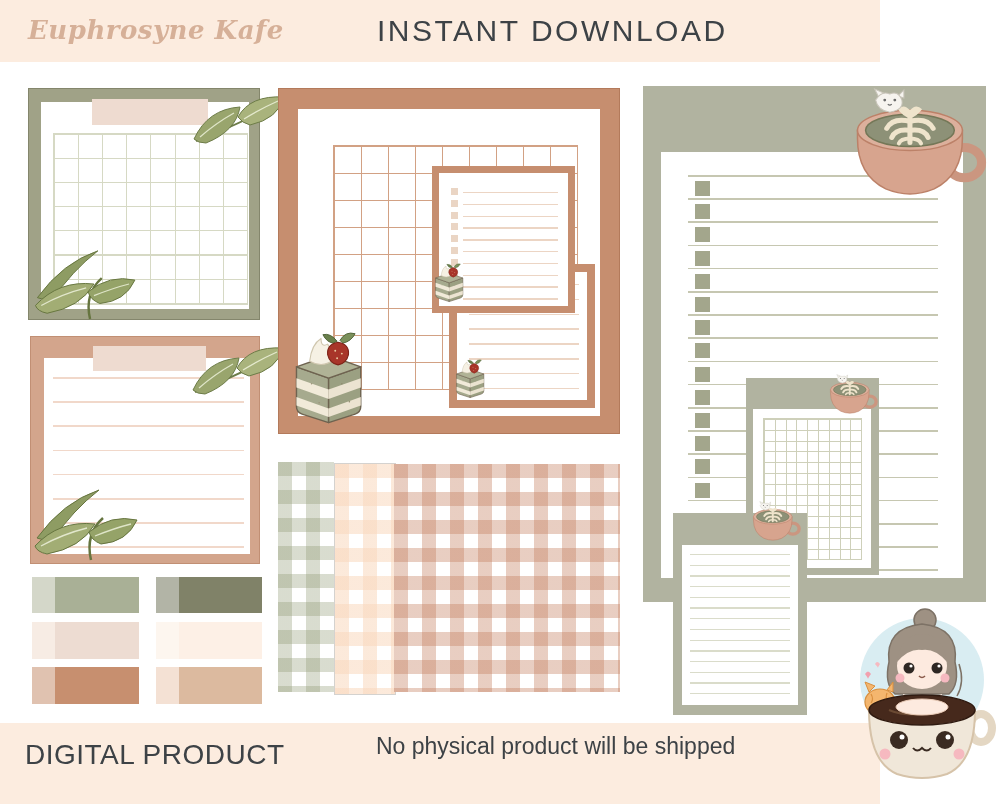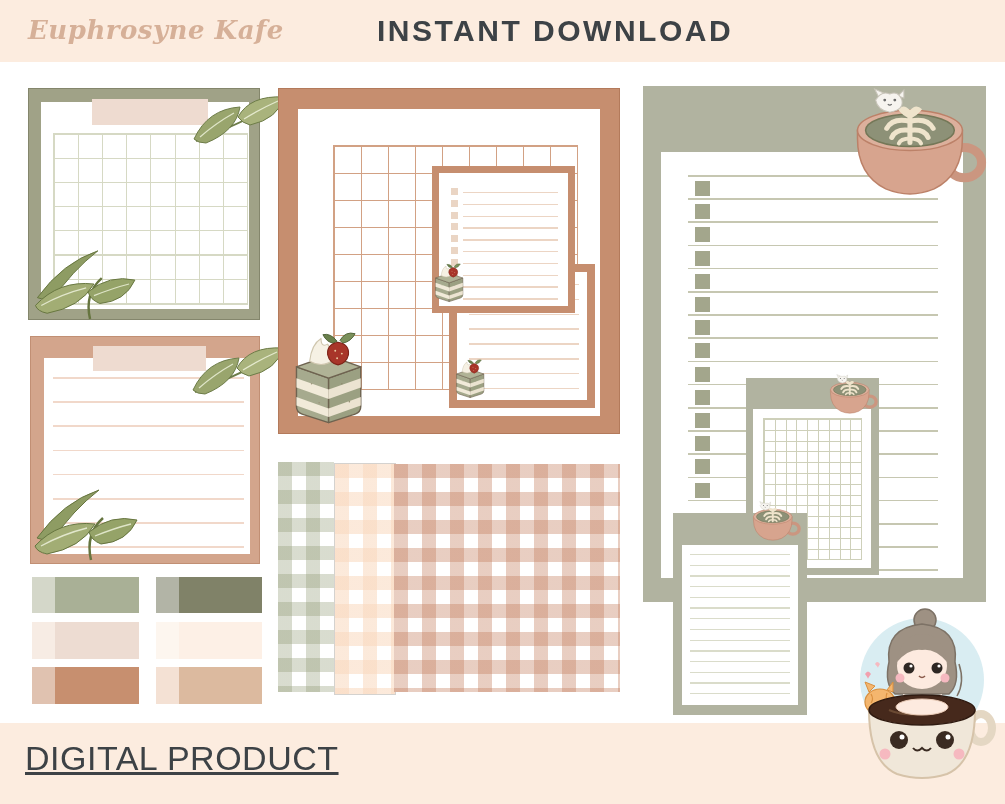--- a/index.html
+++ b/index.html
@@ -1,23 +1,23 @@
 <!DOCTYPE html>
 <html><head>
 <meta charset="utf-8">
 <style>
   html,body{margin:0;padding:0;background:#ffffff;}
   #page{position:relative;width:1005px;height:804px;overflow:hidden;background:#ffffff;
         font-family:"Liberation Sans",sans-serif;}
   .abs{position:absolute;}
-  .band{position:absolute;left:0;width:1005px;background:#fcecdf;}
+  .band{position:absolute;left:0;width:880px;background:#fcecdf;}
   .brand{font-family:"DejaVu Serif",serif;font-style:italic;font-weight:bold;
          color:#d6b098;font-size:26px;letter-spacing:.5px;}
-  .title{color:#3d4246;font-size:30px;letter-spacing:2.5px;font-weight:700;}
-  .footer-label{color:#3d4246;font-size:34px;letter-spacing:.5px;font-weight:400;text-decoration:underline;}
+  .title{color:#3d4246;font-size:30px;letter-spacing:2.5px;font-weight:400;}
+  .footer-label{color:#3d4246;font-size:28px;letter-spacing:.5px;font-weight:400;}
   .footer-note{color:#3d4246;font-size:23px;line-height:1.22;font-weight:400;}
 
   
   .frame{position:absolute;}
   .inner{position:absolute;background:#ffffff;}
   .tape{position:absolute;background:#eedbd0;}
 
   
   .grid{position:absolute;background:#fff;border:1px solid var(--gc);
         background-image:
@@ -266,20 +266,21 @@
       <div class="lines" style="left:8px;right:8px;top:9px;height:142px;--lc:#dadcca;--lw:1.2px;--sp:10.7px;"></div>
     </div>
     <svg class="abs" style="left:76px;top:-12px;" width="52" height="43" viewBox="0 0 140 115">
         <use href="#latte"></use>
       </svg>
   </div>
 
   <div class="band" style="top:723px;height:81px;z-index:5;">
     <div class="abs footer-label" style="left:25px;top:16px;">DIGITAL PRODUCT</div>
     <div class="abs footer-note" style="left:376px;top:9px;">
+      <div>No physical product will be shipped</div>
     </div>
   </div>
 
   <svg class="abs" style="left:841px;top:604px;z-index:6;" width="162" height="188" viewBox="0 0 162 188">
       <use href="#mascot"></use>
     </svg>
 
 </div>
 
 </body></html>

